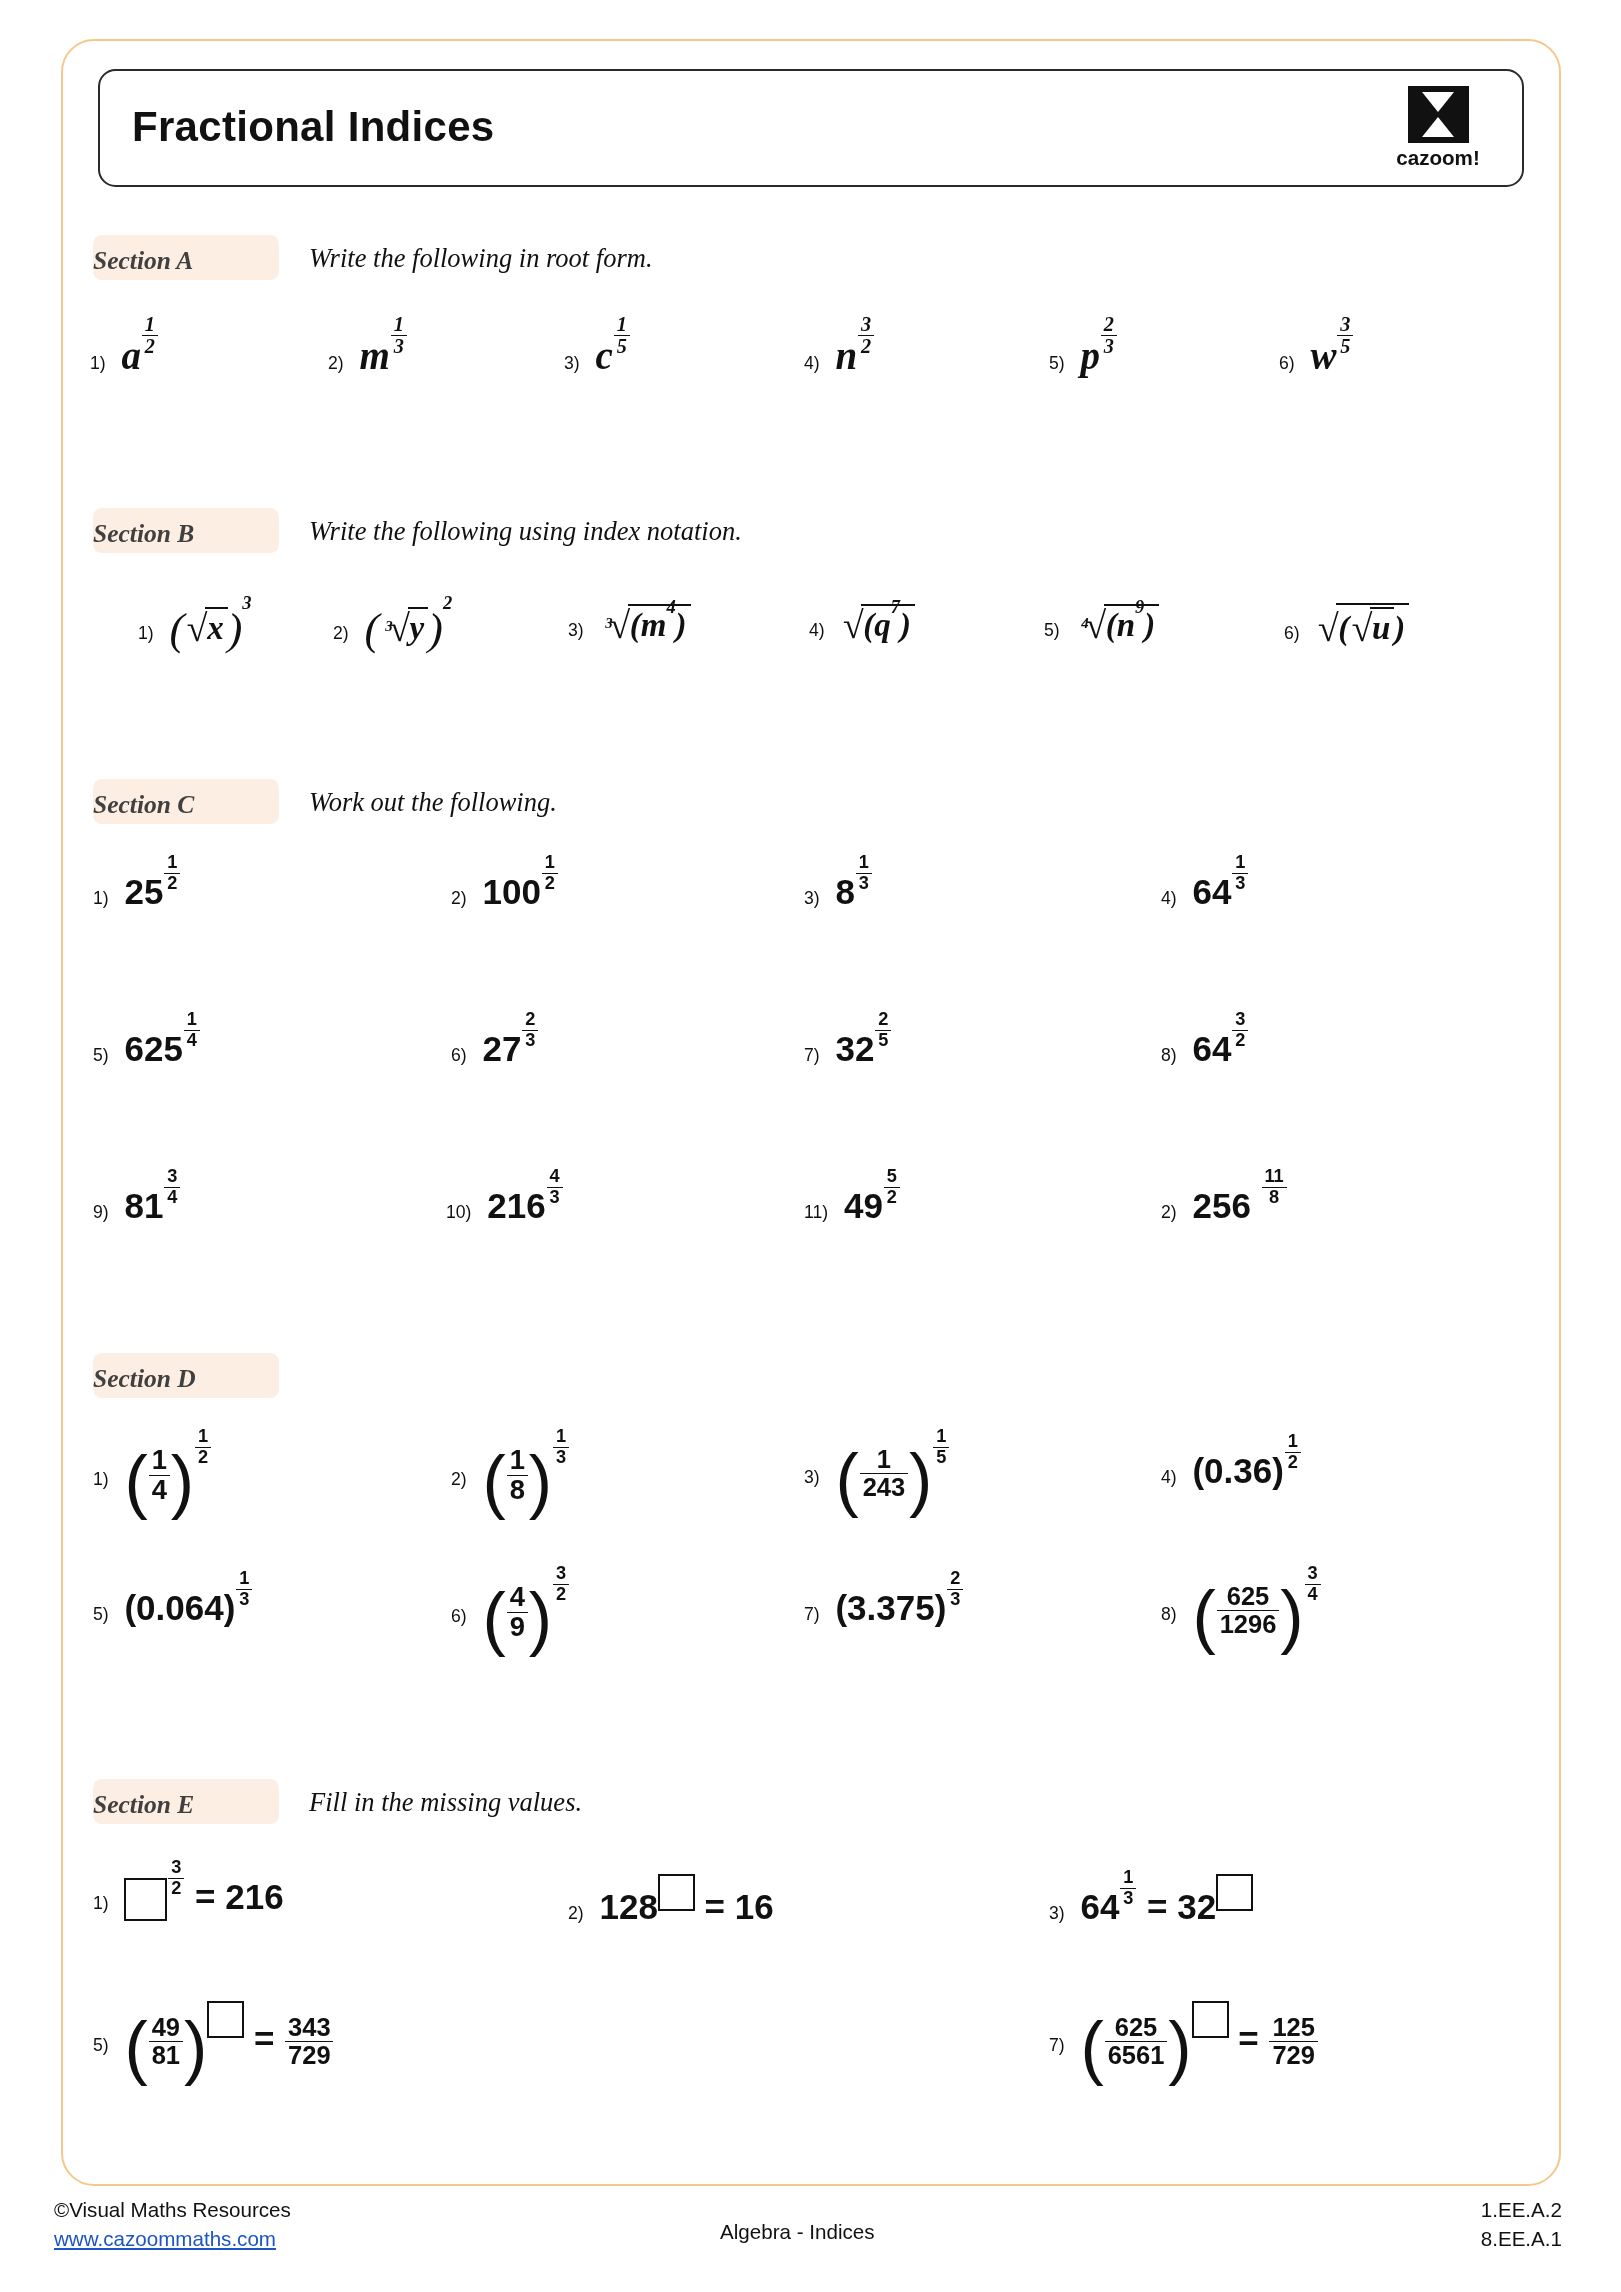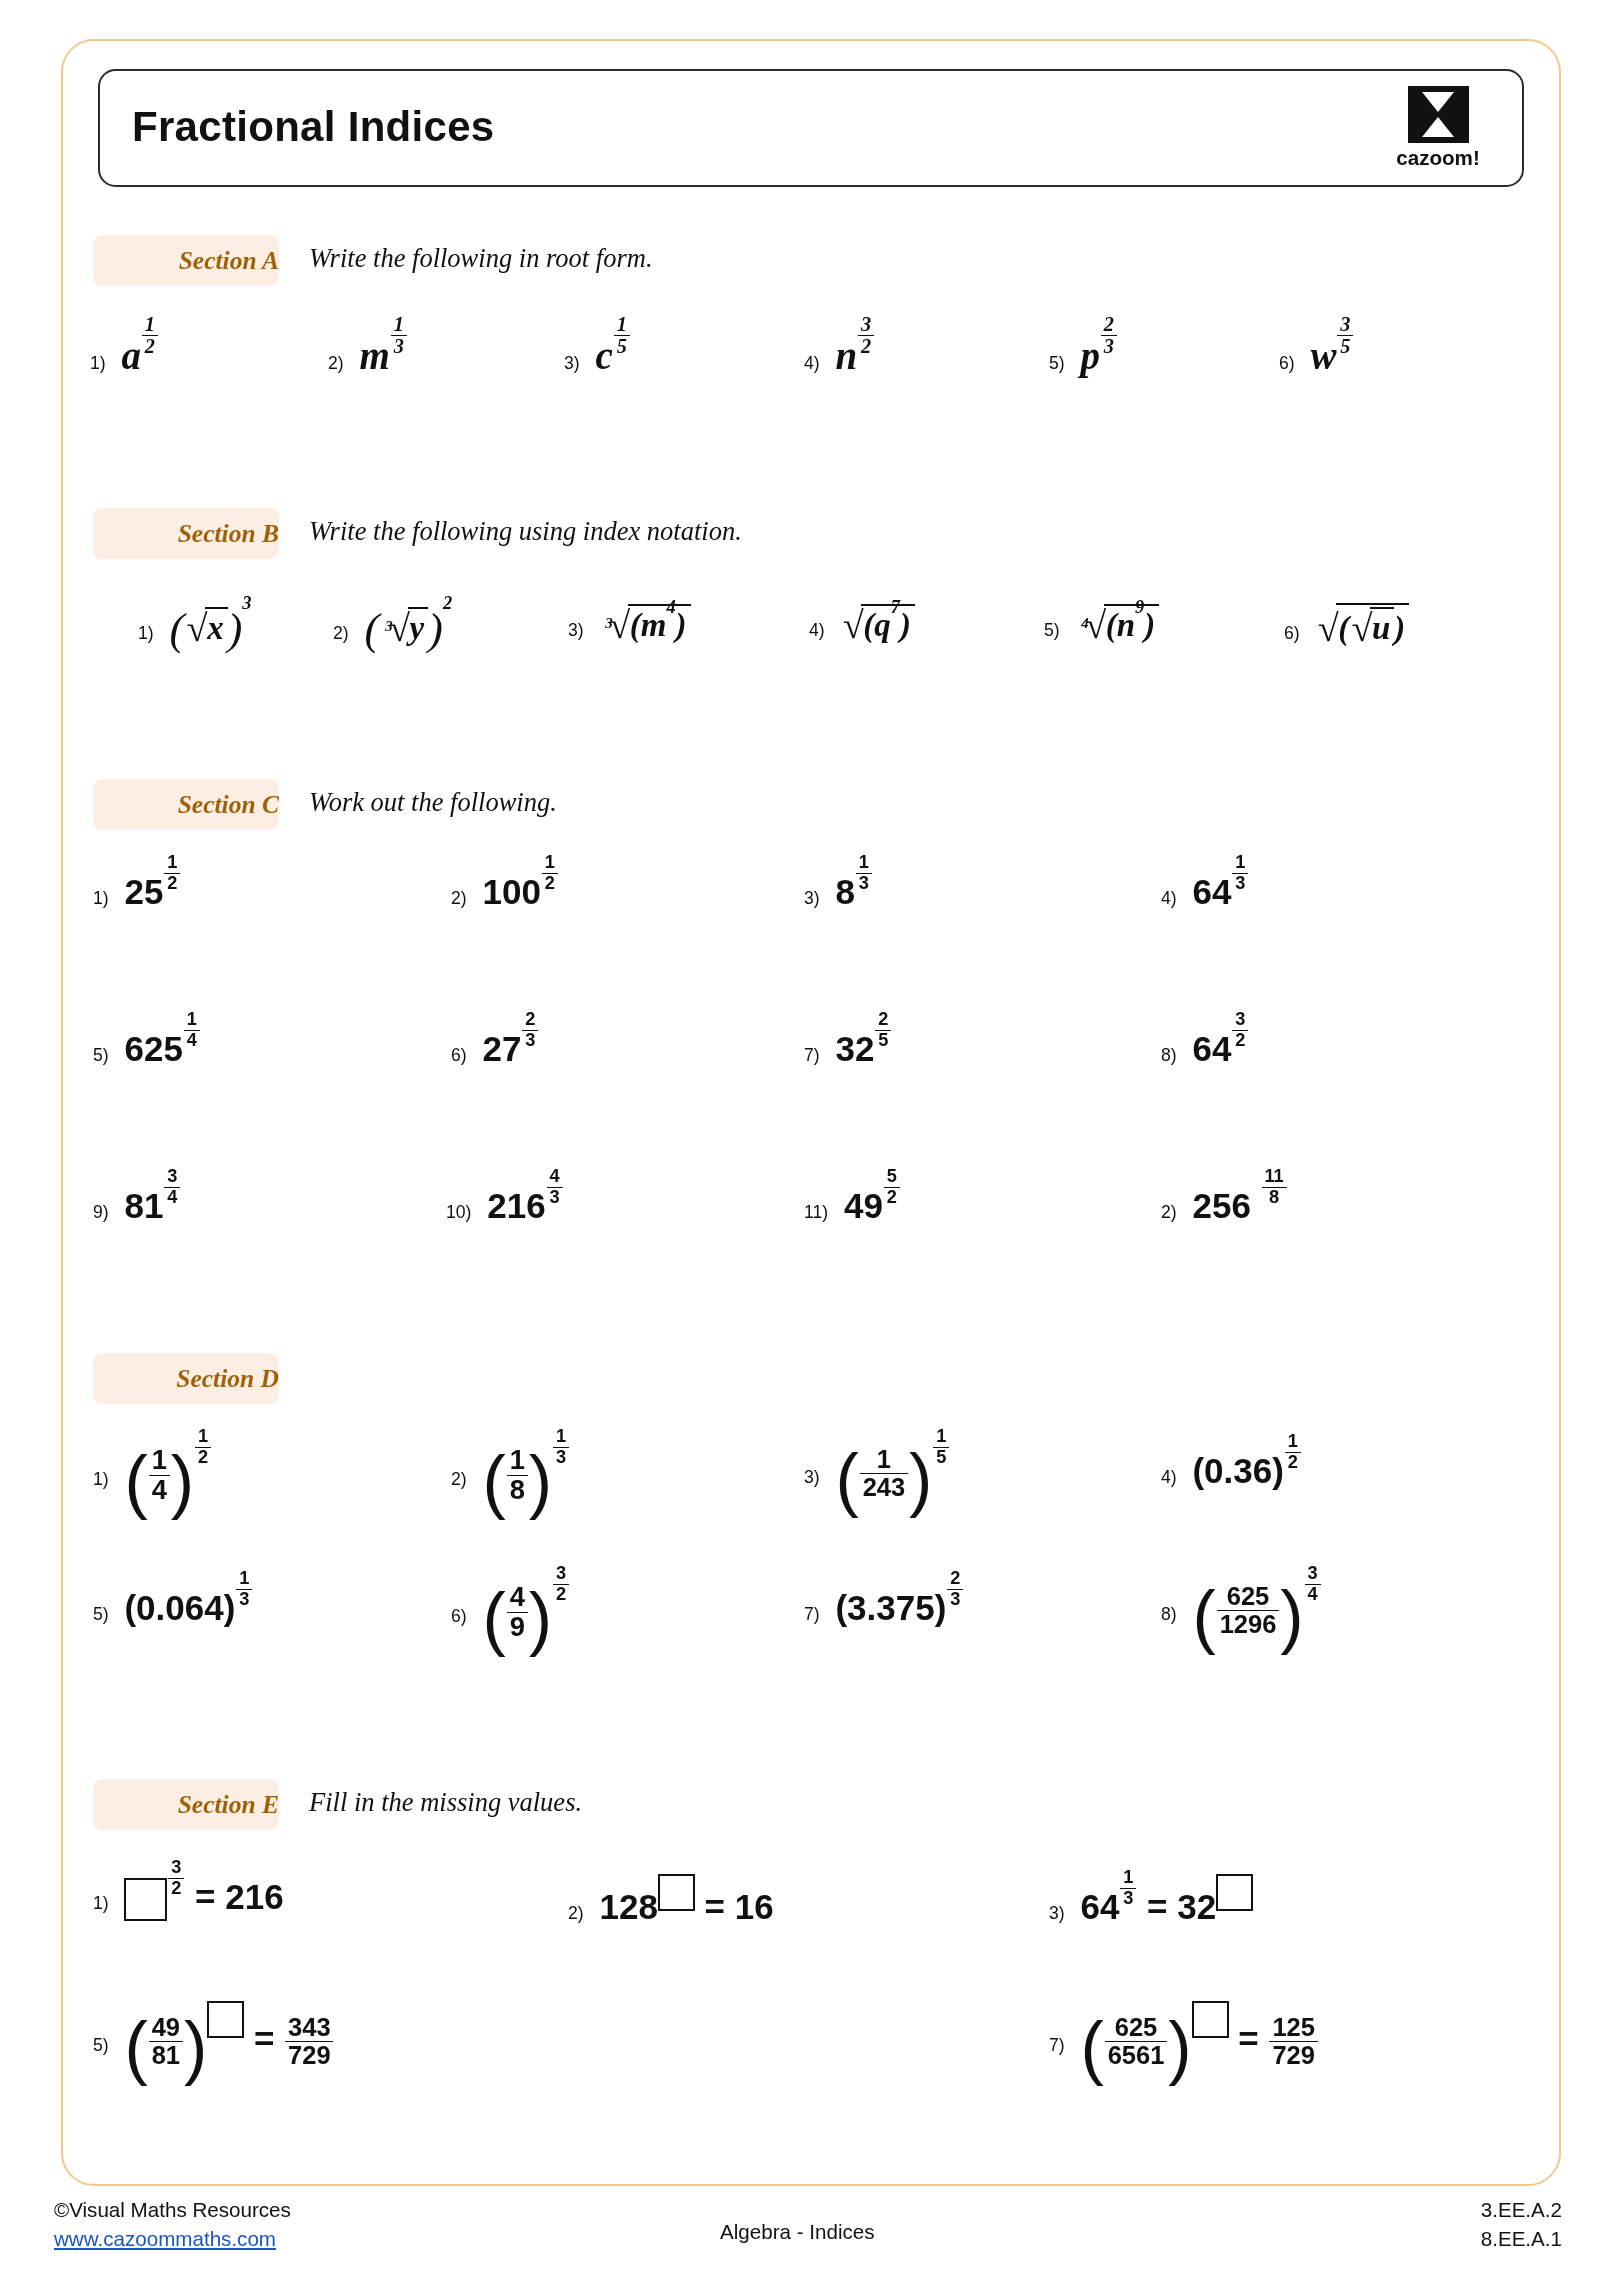--- a/index.html
+++ b/index.html
@@ -94,29 +94,29 @@
     font-weight: bold;
     font-size: 20.6px;
     color: #111;
     margin-top: 2.9px;
   }
   
   .sec-tag {
     position: absolute;
     background: #fdeee4;
     border-radius: 8.8px;
-    height: 51px;
+    height: 45px;
     width: 186px;
-    text-align: right;
+    text-align: left;
     line-height: 51px;
     font-family: "Liberation Serif", serif;
     font-weight: bold;
     font-style: italic;
     font-size: 25.5px;
-    color: #a16207;
+    color: #404040;
   }
   .sec-instr {
     position: absolute;
     font-family: "Liberation Serif", serif;
     font-style: italic;
     font-size: 26.5px;
     color: #111;
   }
   
   .q {
@@ -446,17 +446,17 @@
     <span class="expr bold"><span class="bigparen">(</span><span class="frac" style="font-size:25.5px;"><span class="n">49</span><span class="d">81</span></span><span class="bigparen">)</span><span class="sup" style="top:-0.5em;"><span class="box-sm"></span></span> = <span class="frac" style="font-size:25.5px;"><span class="n">343</span><span class="d">729</span></span></span>
   </div>
   <div class="q" style="left:1049px; top:2014px;">
     <span class="qnum">7)</span>
     <span class="expr bold"><span class="bigparen">(</span><span class="frac" style="font-size:25.5px;"><span class="n">625</span><span class="d">6561</span></span><span class="bigparen">)</span><span class="sup" style="top:-0.5em;"><span class="box-sm"></span></span> = <span class="frac" style="font-size:25.5px;"><span class="n">125</span><span class="d">729</span></span></span>
   </div>
 
   <div class="footer-left">©Visual Maths Resources</div>
   <div class="footer-link">www.cazoommaths.com</div>
   <div class="footer-center">Algebra - Indices</div>
-  <div class="footer-right1">3.EE.A.2</div>
+  <div class="footer-right1">1.EE.A.2</div>
   <div class="footer-right2">8.EE.A.1</div>
 
 </div>
 
 
 </body></html>

